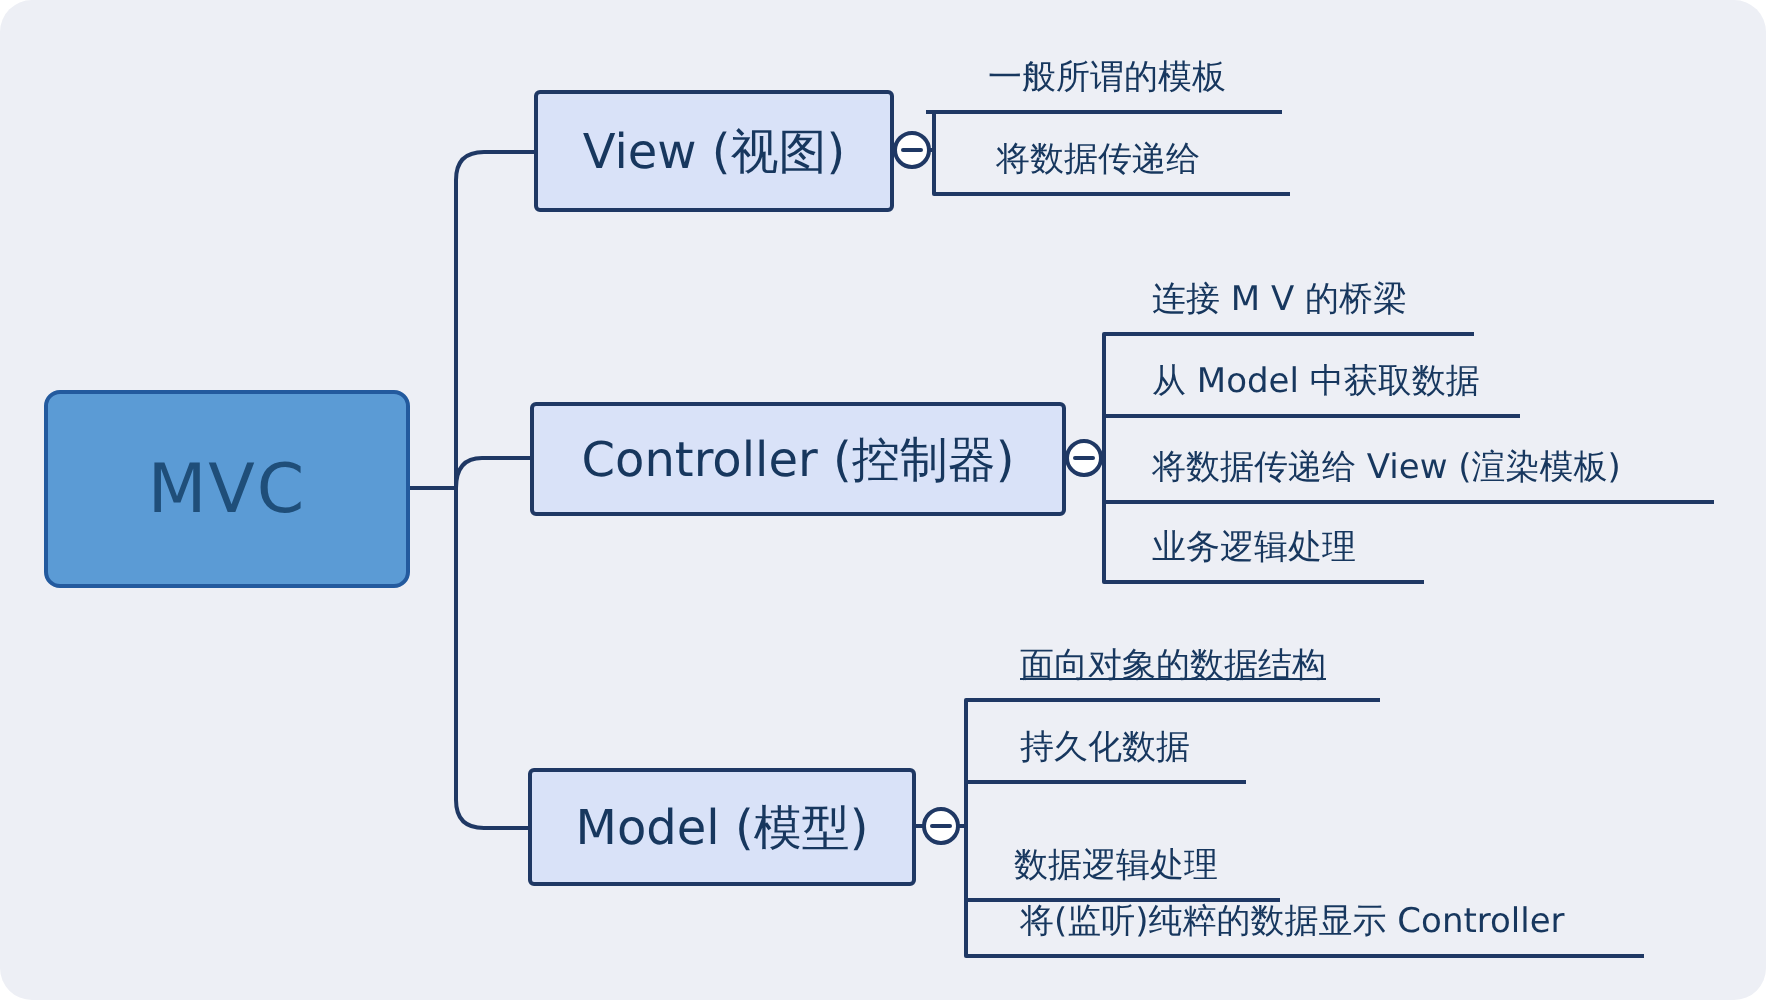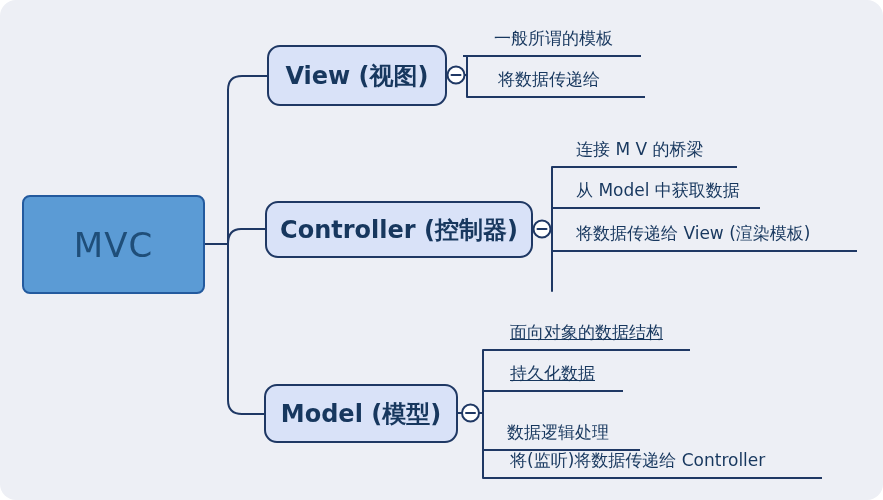--- a/index.html
+++ b/index.html
@@ -22,27 +22,26 @@
     border-radius:8px;
     color:var(--root-text,#1F4E79);
     font-size:34px;letter-spacing:1px;
     display:flex;align-items:center;justify-content:center;
     box-sizing:border-box;cursor:pointer;
   }
   .branch{
     position:absolute;
     background:var(--branch-fill,#D9E2F8);
     border:2px solid var(--branch-border,#1F3864);
-    border-radius:13px;
+    border-radius:3px;
     color:var(--branch-text,#17375E);
     font-size:24px;
     display:flex;align-items:center;justify-content:center;
     box-sizing:border-box;cursor:pointer;
     white-space:nowrap;
-    font-weight:bold;
   }
   .branch.view{left:267px;top:45px;width:180px;height:61px;}
   .branch.controller{left:265px;top:201px;width:268px;height:57px;}
   .branch.model{left:264px;top:384px;width:194px;height:59px;}
   .leaf{
     position:absolute;height:33px;
     border-bottom:2px solid var(--line,#1F3864);
     box-sizing:border-box;
     display:flex;align-items:flex-end;
     padding:0 0 5px 26px;
@@ -89,19 +88,20 @@
   <div class="branch view">View (视图)</div>
   <div class="branch controller">Controller (控制器)</div>
   <div class="branch model">Model (模型)</div>
 
   <div class="leaf" style="left:463px;top:24px;width:178px;padding-left:31px;">一般所谓的模板</div>
   <div class="leaf" style="left:467px;top:65px;width:178px;padding-left:31px;">将数据传递给</div>
 
   <div class="leaf" style="left:552px;top:135px;width:185px;padding-left:24px;">连接 M V 的桥梁</div>
   <div class="leaf" style="left:552px;top:176px;width:208px;padding-left:24px;">从 Model 中获取数据</div>
   <div class="leaf" style="left:552px;top:219px;width:305px;padding-left:24px;">将数据传递给 View (渲染模板)</div>
+  <div class="leaf" style="left:552px;top:259px;width:160px;padding-left:24px;">业务逻辑处理</div>
 
   <div class="leaf" style="left:483px;top:318px;width:207px;padding-left:27px;text-decoration:underline;">面向对象的数据结构</div>
-  <div class="leaf" style="left:483px;top:359px;width:140px;padding-left:27px;text-decoration:underline;">持久化数据</div>
+  <div class="leaf" style="left:483px;top:359px;width:140px;padding-left:27px;">持久化数据</div>
   <div class="leaf" style="left:483px;top:418px;width:157px;padding-left:24px;">数据逻辑处理</div>
-  <div class="leaf" style="left:483px;top:446px;width:339px;padding-left:27px;">将(监听)将数据传递给 Controller</div>
+  <div class="leaf" style="left:483px;top:446px;width:339px;padding-left:27px;">将(监听)纯粹的数据显示 Controller</div>
 
 </div>
 
 </body></html>

